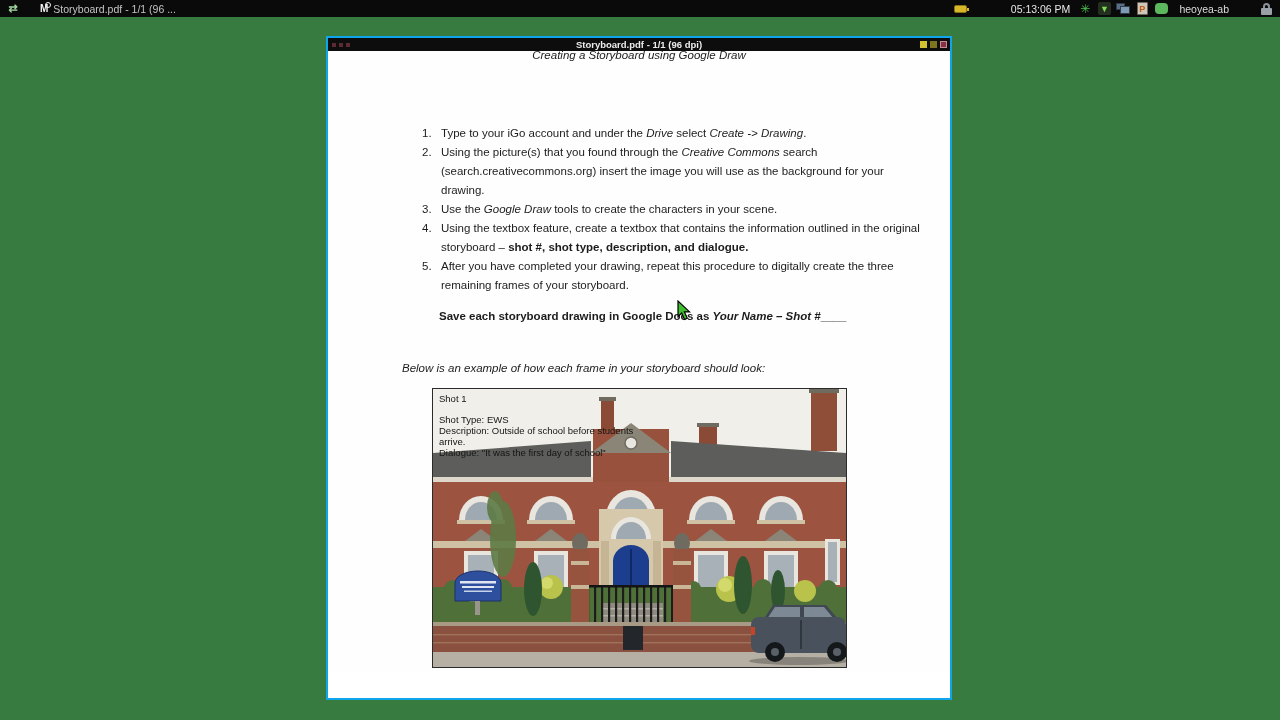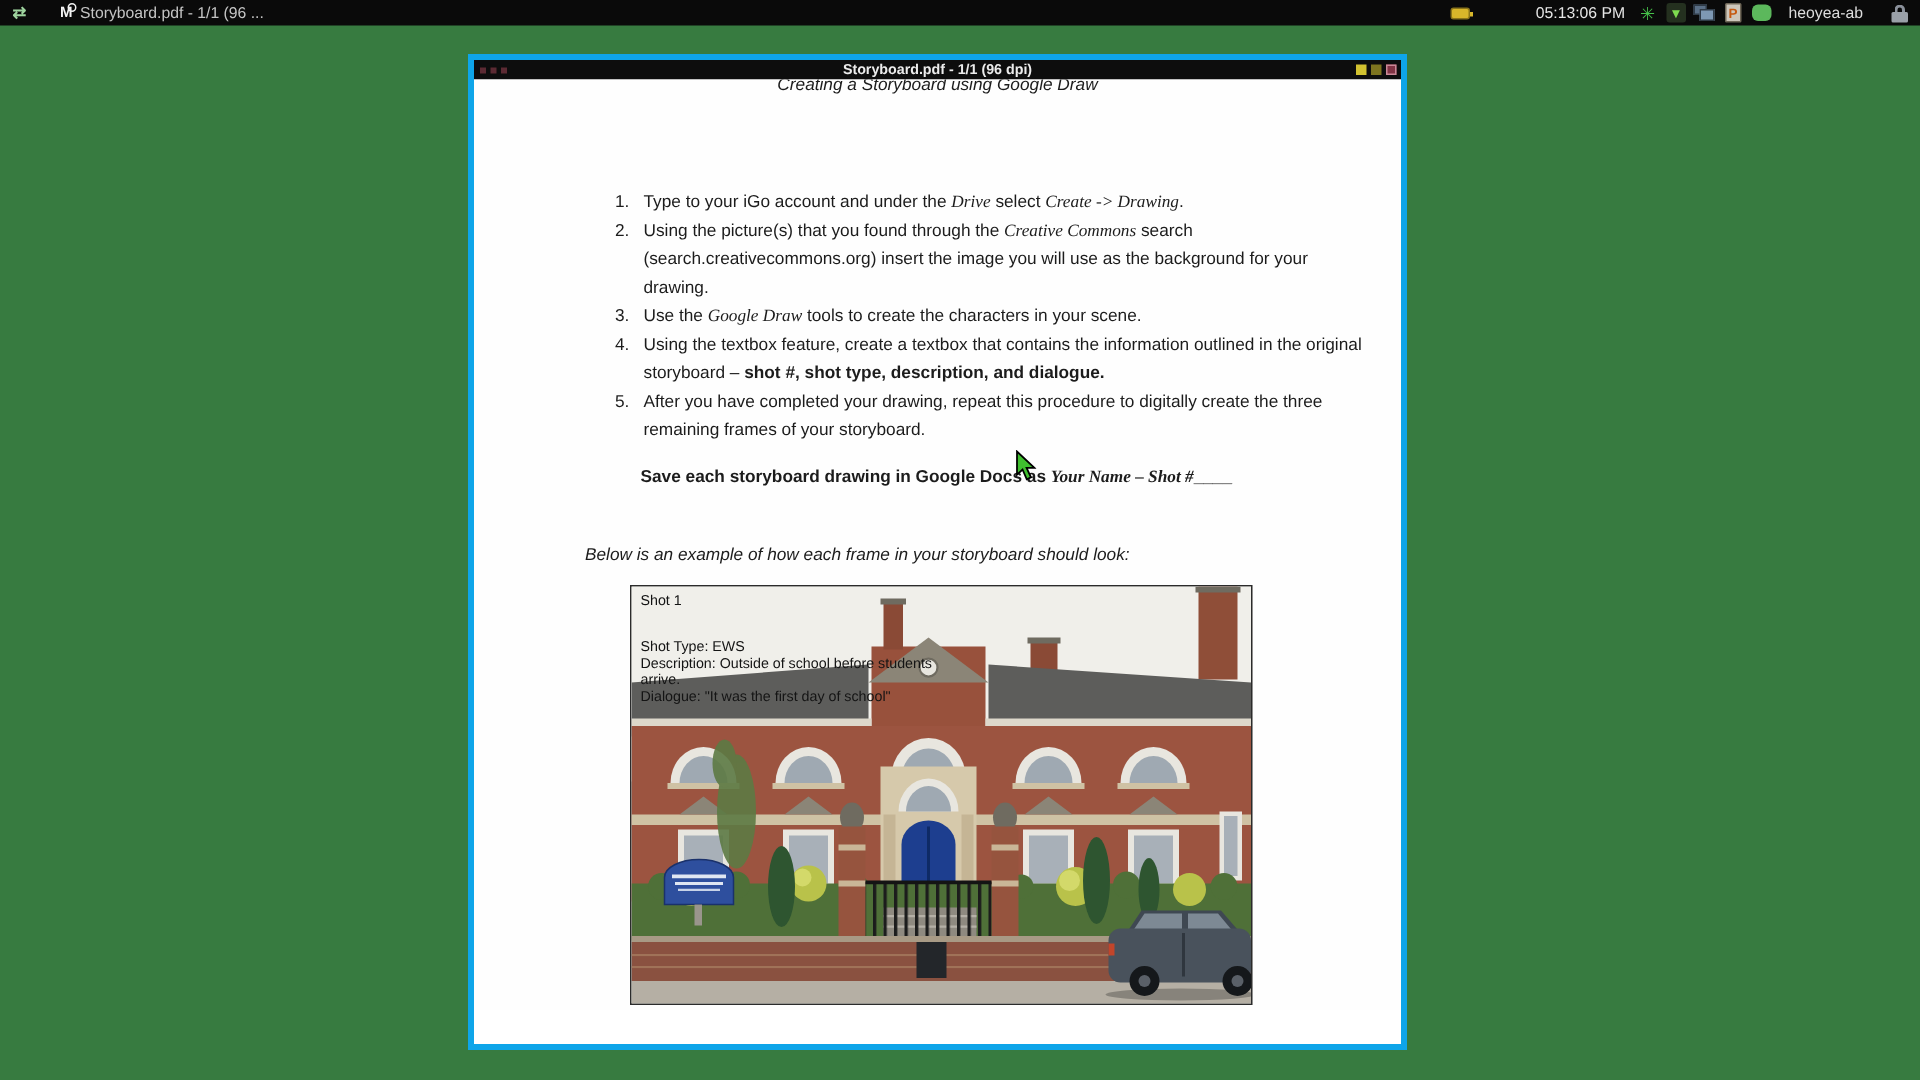--- a/index.html
+++ b/index.html
@@ -28,29 +28,29 @@
   .net { color:#46c24a; font-size:12px; }
   .upd { width:13px; height:13px; background:#24301f; border-radius:2px; color:#7ddb4f; font-size:9px;
          display:flex; align-items:center; justify-content:center; }
   .mon { position:relative; width:14px; height:12px; }
   .mon .m1 { position:absolute; left:0; top:0; width:9px; height:7px; background:#5a6f86; border:1px solid #2f3b47; }
   .mon .m2 { position:absolute; left:4px; top:3px; width:10px; height:8px; background:#7e99b4; border:1px solid #2f3b47; }
   .clip { width:11px; height:13px; background:#cdc6bb; border:1px solid #6e6657; border-radius:1px;
           color:#c65a12; font-weight:bold; font-size:9px; display:flex; align-items:center; justify-content:center; }
   .chat { width:13px; height:11px; background:#5cb85c; border-radius:4px; position:relative; }
   .chat::after { content:""; position:absolute; left:2px; bottom:-3px; border:3px solid transparent; border-top-color:#5cb85c; }
-  .uname { color:#dcdcdc; margin:0 8px 0 6px; }
+  .uname { color:#dcdcdc; margin:0 21px 0 6px; }
   .lockic { position:relative; width:11px; height:12px; margin-left:6px; }
   .lockic .body { position:absolute; left:0; bottom:0; width:11px; height:7px; background:#9aa0a8; border-radius:1px; }
   .lockic .shackle { position:absolute; left:2px; top:0; width:7px; height:7px; border:2px solid #8a909a;
                      border-bottom:none; border-radius:4px 4px 0 0; }
 
   
-  .window { position:absolute; left:312px; top:36px; width:626px; height:664px;
-            background:#ffffff; border:4px solid #0ea5e9; }
+  .window { position:absolute; left:326px; top:36px; width:626px; height:664px;
+            background:#ffffff; border:2px solid #0ea5e9; }
   .titlebar { position:relative; height:13px; background:#0d0d0d; display:flex; align-items:center; }
   .tb-dots { display:flex; gap:3px; margin-left:4px; cursor:pointer; }
   .tb-dots i { width:4px; height:4px; background:#5c2a33; display:block; }
   .wtitle { position:absolute; left:0; right:0; text-align:center; color:#ececec;
             font-size:9.5px; font-weight:bold; line-height:13px; }
   .wbtns { position:absolute; right:3px; top:3px; display:flex; gap:3px; }
   .wbtns i { width:7px; height:7px; display:block; cursor:pointer; }
   .wb-min { background:#d2c230; }
   .wb-max { background:#7d741f; }
   .wb-close { background:#813344; border:1px solid #c98896; }
@@ -58,32 +58,32 @@
   .page { position:relative; width:100%; height:620px; background:#fefefe; overflow:hidden;
           color:#1c1c1c; font-size:11.5px; line-height:19px; }
 
   .doc-heading { position:absolute; top:-5px; left:0; right:0; text-align:center;
                  font-style:italic; font-size:11.5px; }
   .intro { position:absolute; top:16px; left:74px; width:502px; font-style:italic; }
   .steps { position:absolute; top:73px; left:94px; width:505px; }
   .li { display:flex; }
   .li .num { width:19px; flex:none; }
   .li .lt { width:484px; }
-  .it { font-style:italic;font-family:Liberation Serif, serif; }
+  .it { font-style:italic; }
   .bd { font-weight:bold; }
   .save-block { position:absolute; top:256px; left:111px; width:470px; font-weight:bold; }
   .below-line { position:absolute; top:308px; left:74px; font-style:italic; }
 
   
   .frame { position:absolute; top:337px; left:104px; width:415px; height:280px;
            border:1px solid #2b2b2b; background:#f0efea; }
   .frame svg { position:absolute; left:0; top:0; z-index:1; }
   .frame-text { position:absolute; left:6px; top:4px; width:206px; z-index:2;
                 font-size:9.5px; line-height:11px; color:#141414; }
-  .frame-text .shot { margin-bottom:20px; }
+  .frame-text .shot { margin-bottom:10px; }
 
   
   .cursor { position:absolute; left:677px; top:300px; z-index:99; }
 </style>
 </head>
 <body>
 
 <div class="desktop">
 
   <div class="taskbar">

